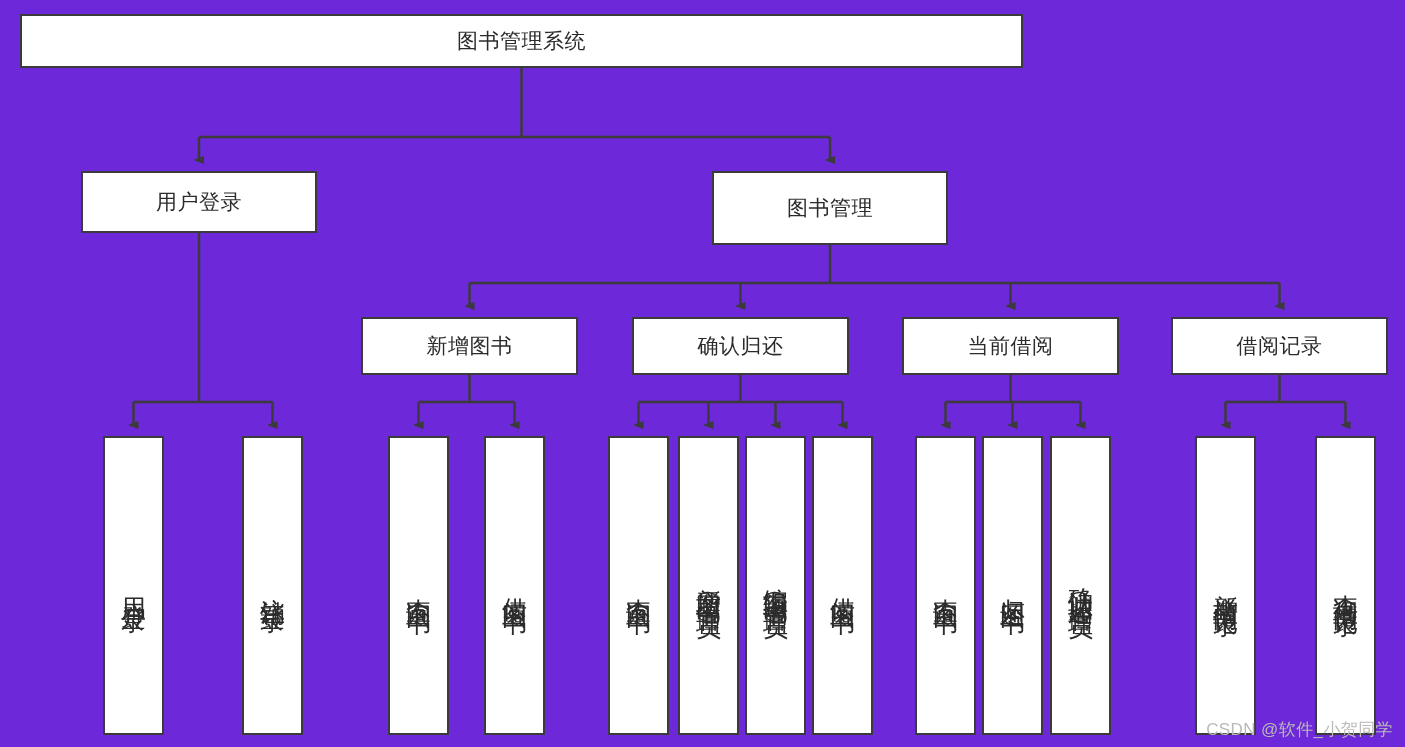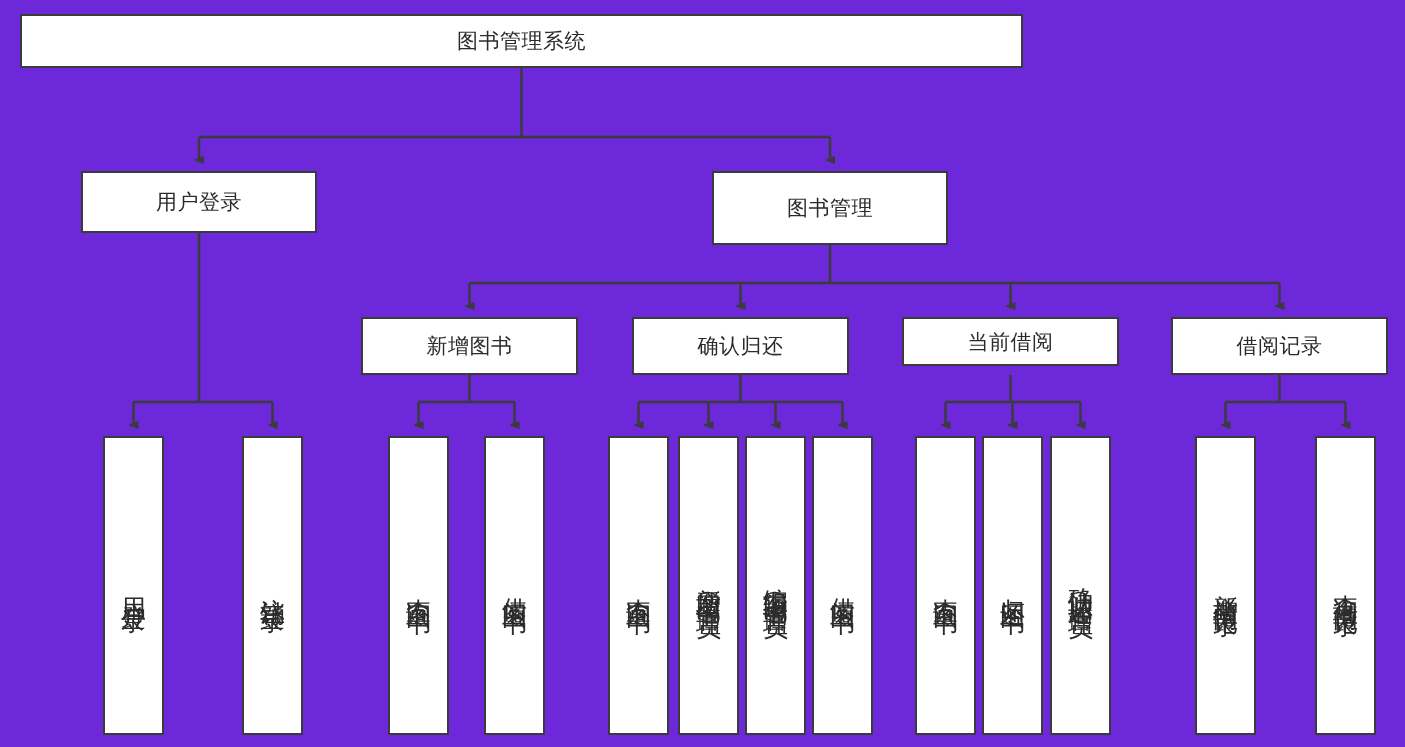--- a/index.html
+++ b/index.html
@@ -125,21 +125,21 @@
       </div>
       <div class="node horiz" style="left: 712px; top: 171px; width: 236px; height: 74px;">
         <span class="lbl">图书管理</span>
       </div>
       <div class="node horiz" style="left: 361px; top: 317px; width: 217px; height: 58px;">
         <span class="lbl">新增图书</span>
       </div>
       <div class="node horiz" style="left: 632px; top: 317px; width: 217px; height: 58px;">
         <span class="lbl">确认归还</span>
       </div>
-      <div class="node horiz" style="left: 902px; top: 317px; width: 217px; height: 49px;">
+      <div class="node horiz" style="left: 902px; top: 317px; width: 217px; height: 58px;">
         <span class="lbl">当前借阅</span>
       </div>
       <div class="node horiz" style="left: 1171px; top: 317px; width: 217px; height: 58px;">
         <span class="lbl">借阅记录</span>
       </div>
       <div class="node vert" style="left: 103px; top: 436px; width: 61px; height: 299px;">
         <span class="lbl">用户登录</span>
       </div>
       <div class="node vert" style="left: 242px; top: 436px; width: 61px; height: 299px;">
         <span class="lbl">注销登录</span>
@@ -172,13 +172,14 @@
         <span class="lbl">确认归还（管理员）</span>
       </div>
       <div class="node vert" style="left: 1195px; top: 436px; width: 61px; height: 299px;">
         <span class="lbl">新增借阅记录</span>
       </div>
       <div class="node vert" style="left: 1315px; top: 436px; width: 61px; height: 299px;">
         <span class="lbl">查询借阅记录</span>
       </div>
     </div>
 
+  <div class="watermark">CSDN @软件_小贺同学</div>
 </div>
 
 </body></html>

